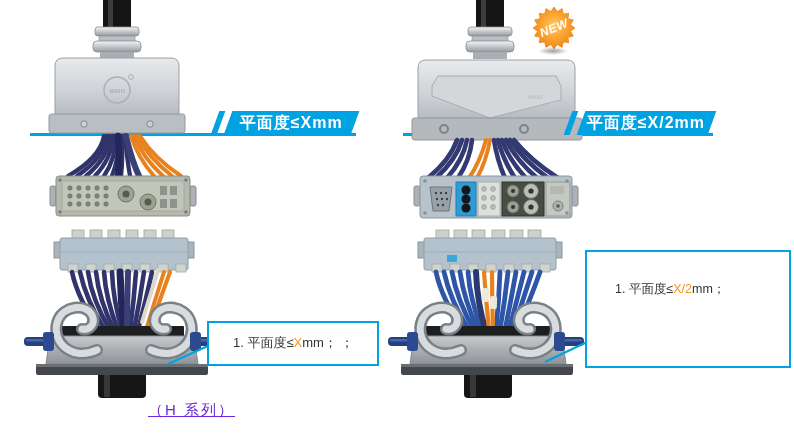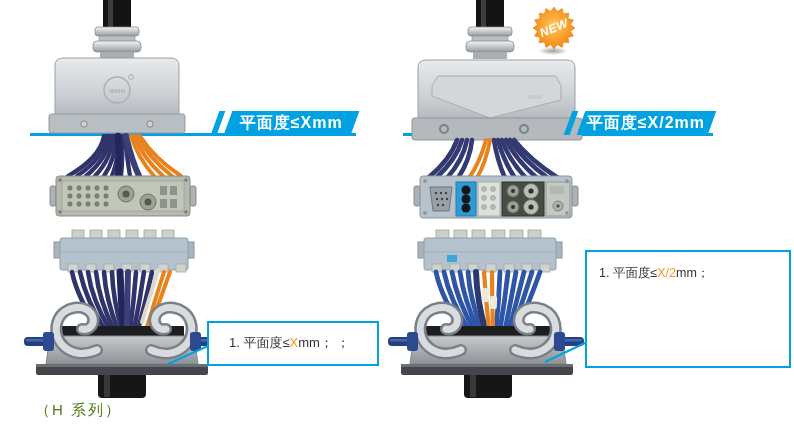--- a/index.html
+++ b/index.html
@@ -10,25 +10,25 @@
   .art{position:absolute;left:0;top:0;z-index:2;}
   .banner{position:absolute;top:111px;height:24px;background:#00a2e2;transform:skewX(-20deg);z-index:3;
           display:flex;align-items:center;justify-content:center;}
   .banner-text{transform:skewX(20deg);color:#fff;font-weight:bold;font-size:16px;letter-spacing:1px;white-space:nowrap;}
   .banner-left{left:228px;width:127px;}
   .banner-right{left:581px;width:131px;}
   .sliver{position:absolute;top:111px;height:24px;width:6px;background:#00a2e2;transform:skewX(-20deg);z-index:3;}
   .sliver-left{left:215px;}
   .sliver-right{left:568px;}
   .note-box{position:absolute;background:#fff;border:2px solid #00a2e2;z-index:4;color:#333;box-sizing:border-box;}
-  .note-left{left:207px;top:321px;width:172px;height:45px;display:flex;align-items:center;padding-left:20px;font-size:13px;}
+  .note-left{left:207px;top:321px;width:172px;height:45px;display:flex;align-items:center;padding-left:8px;font-size:13px;}
   .note-right{left:585px;top:250px;width:206px;height:118px;padding:8px 4px 0 12px;font-size:12.5px;}
-  .note-row{margin:0;line-height:26.5px;white-space:nowrap;}
+  .note-row{margin:16px;line-height:26.5px;white-space:nowrap;}
   .hl{color:#f7941d;}
-  .caption{position:absolute;top:401px;width:200px;text-align:left;color:#4d7c0f;font-size:15px;letter-spacing:2px;z-index:2;}
+  .caption{position:absolute;top:401px;width:200px;text-align:right;color:#6d28d9;font-size:15px;letter-spacing:2px;z-index:2;text-decoration:underline;}
   .caption-left{left:35px;}
   .caption-right{left:395px;}
   .badge{position:absolute;left:533px;top:7px;width:42px;height:42px;z-index:4;}
   .badge svg{position:absolute;left:0;top:0;}
   .badge-text{position:absolute;left:0;top:0;width:42px;height:42px;display:flex;align-items:center;justify-content:center;
               color:#fff;font-weight:bold;font-style:italic;font-size:12px;transform:rotate(-22deg);letter-spacing:.5px;}
   .badge-shadow{position:absolute;left:538px;top:47px;width:30px;height:8px;z-index:3;
               background:radial-gradient(ellipse at center, rgba(40,40,40,.45), rgba(0,0,0,0) 70%);}
 </style>
 </head>

